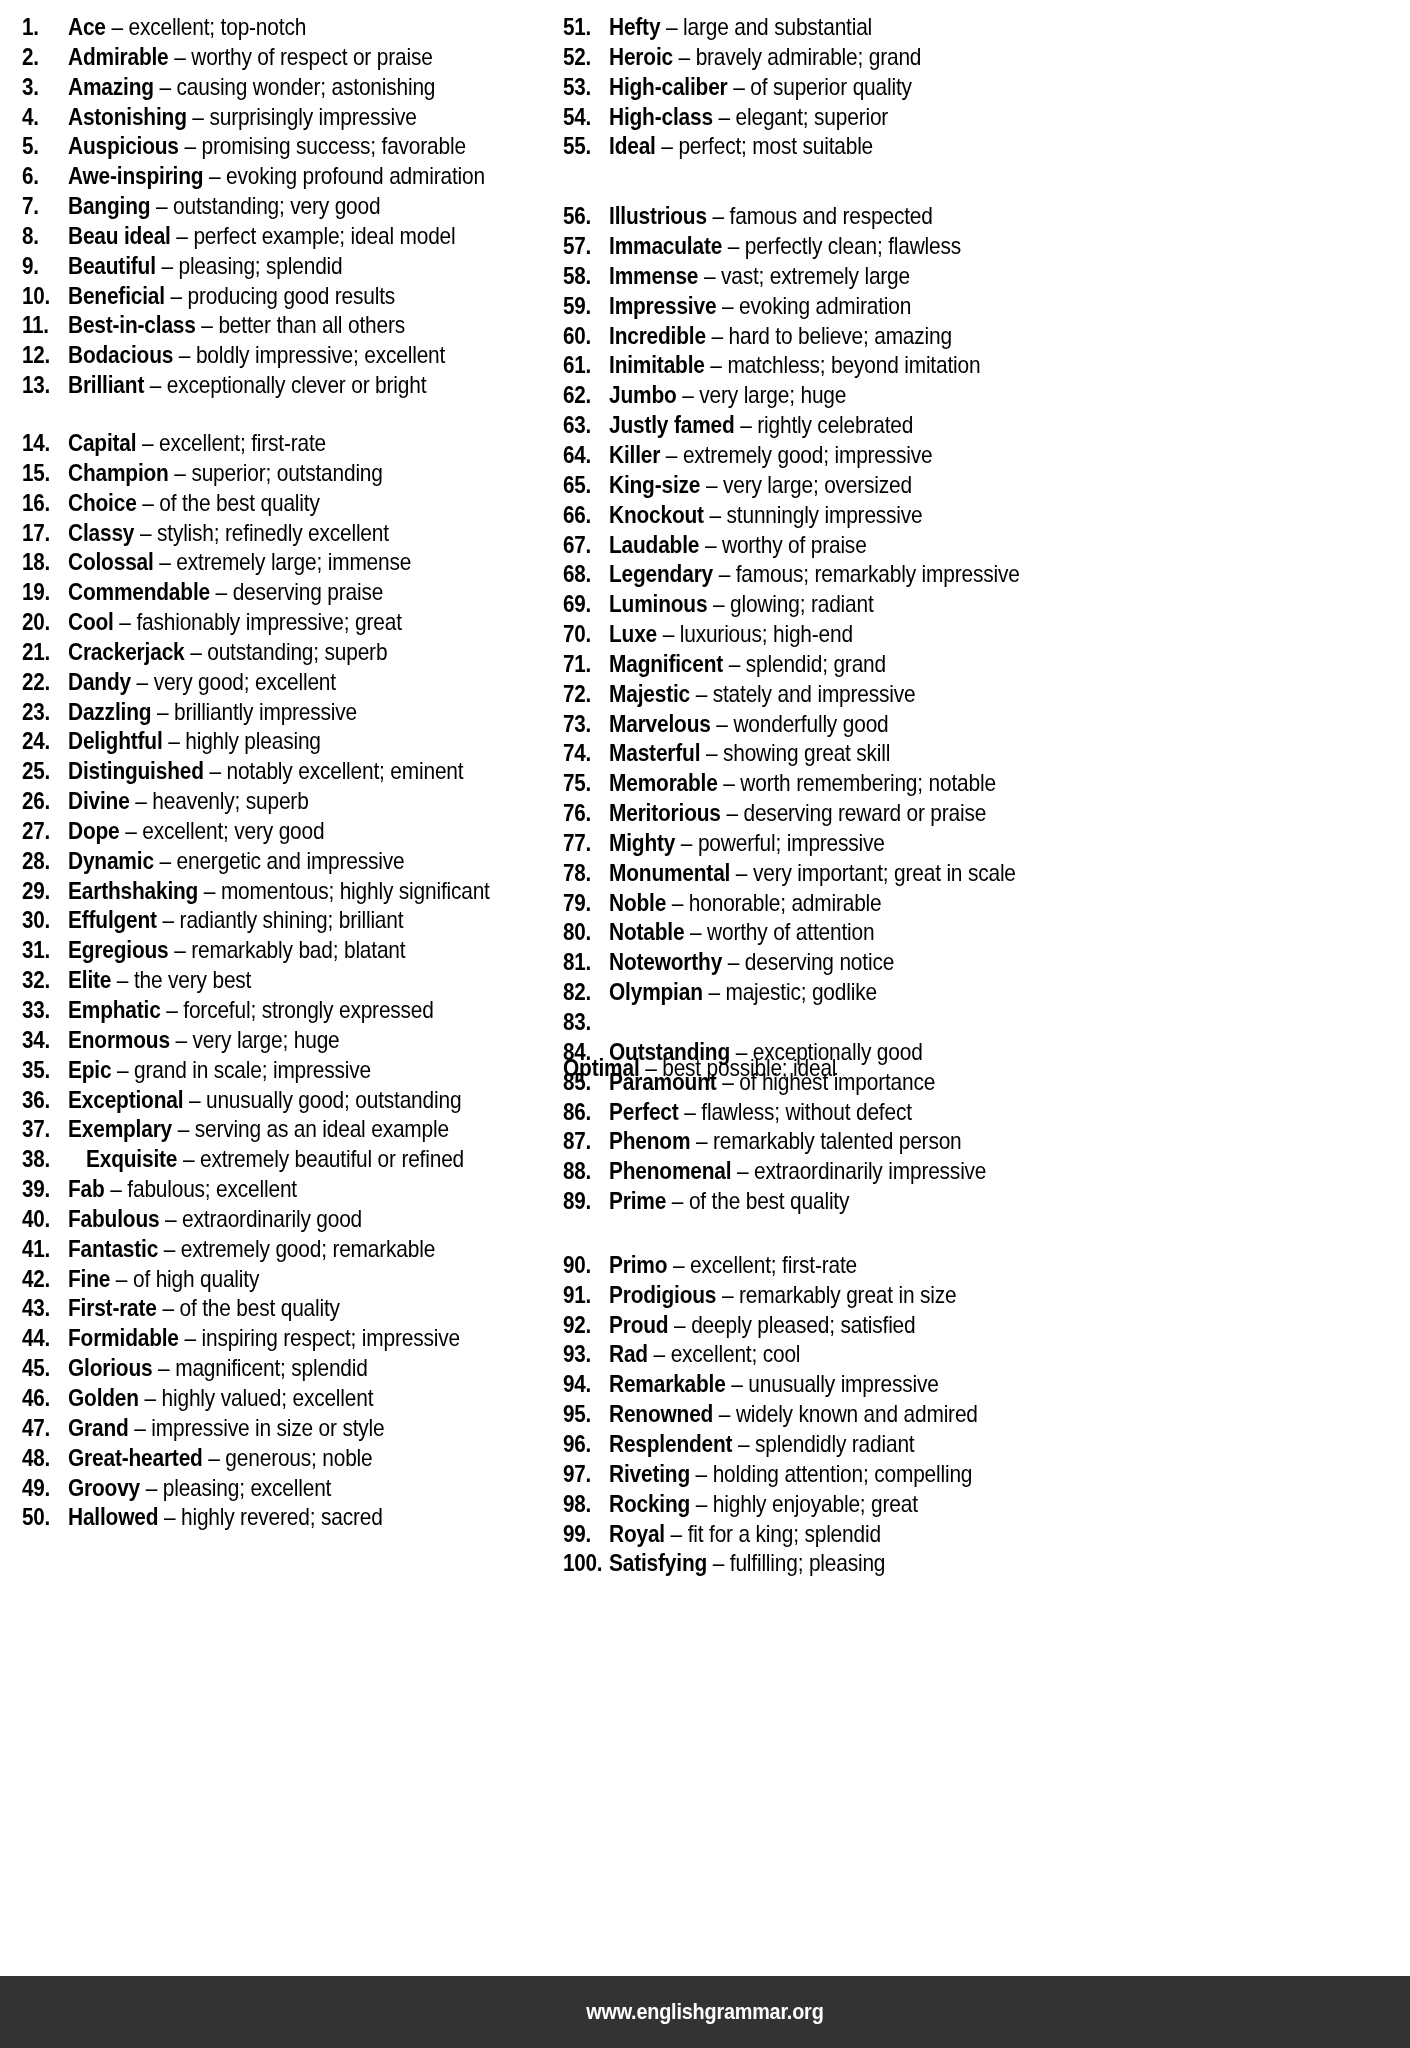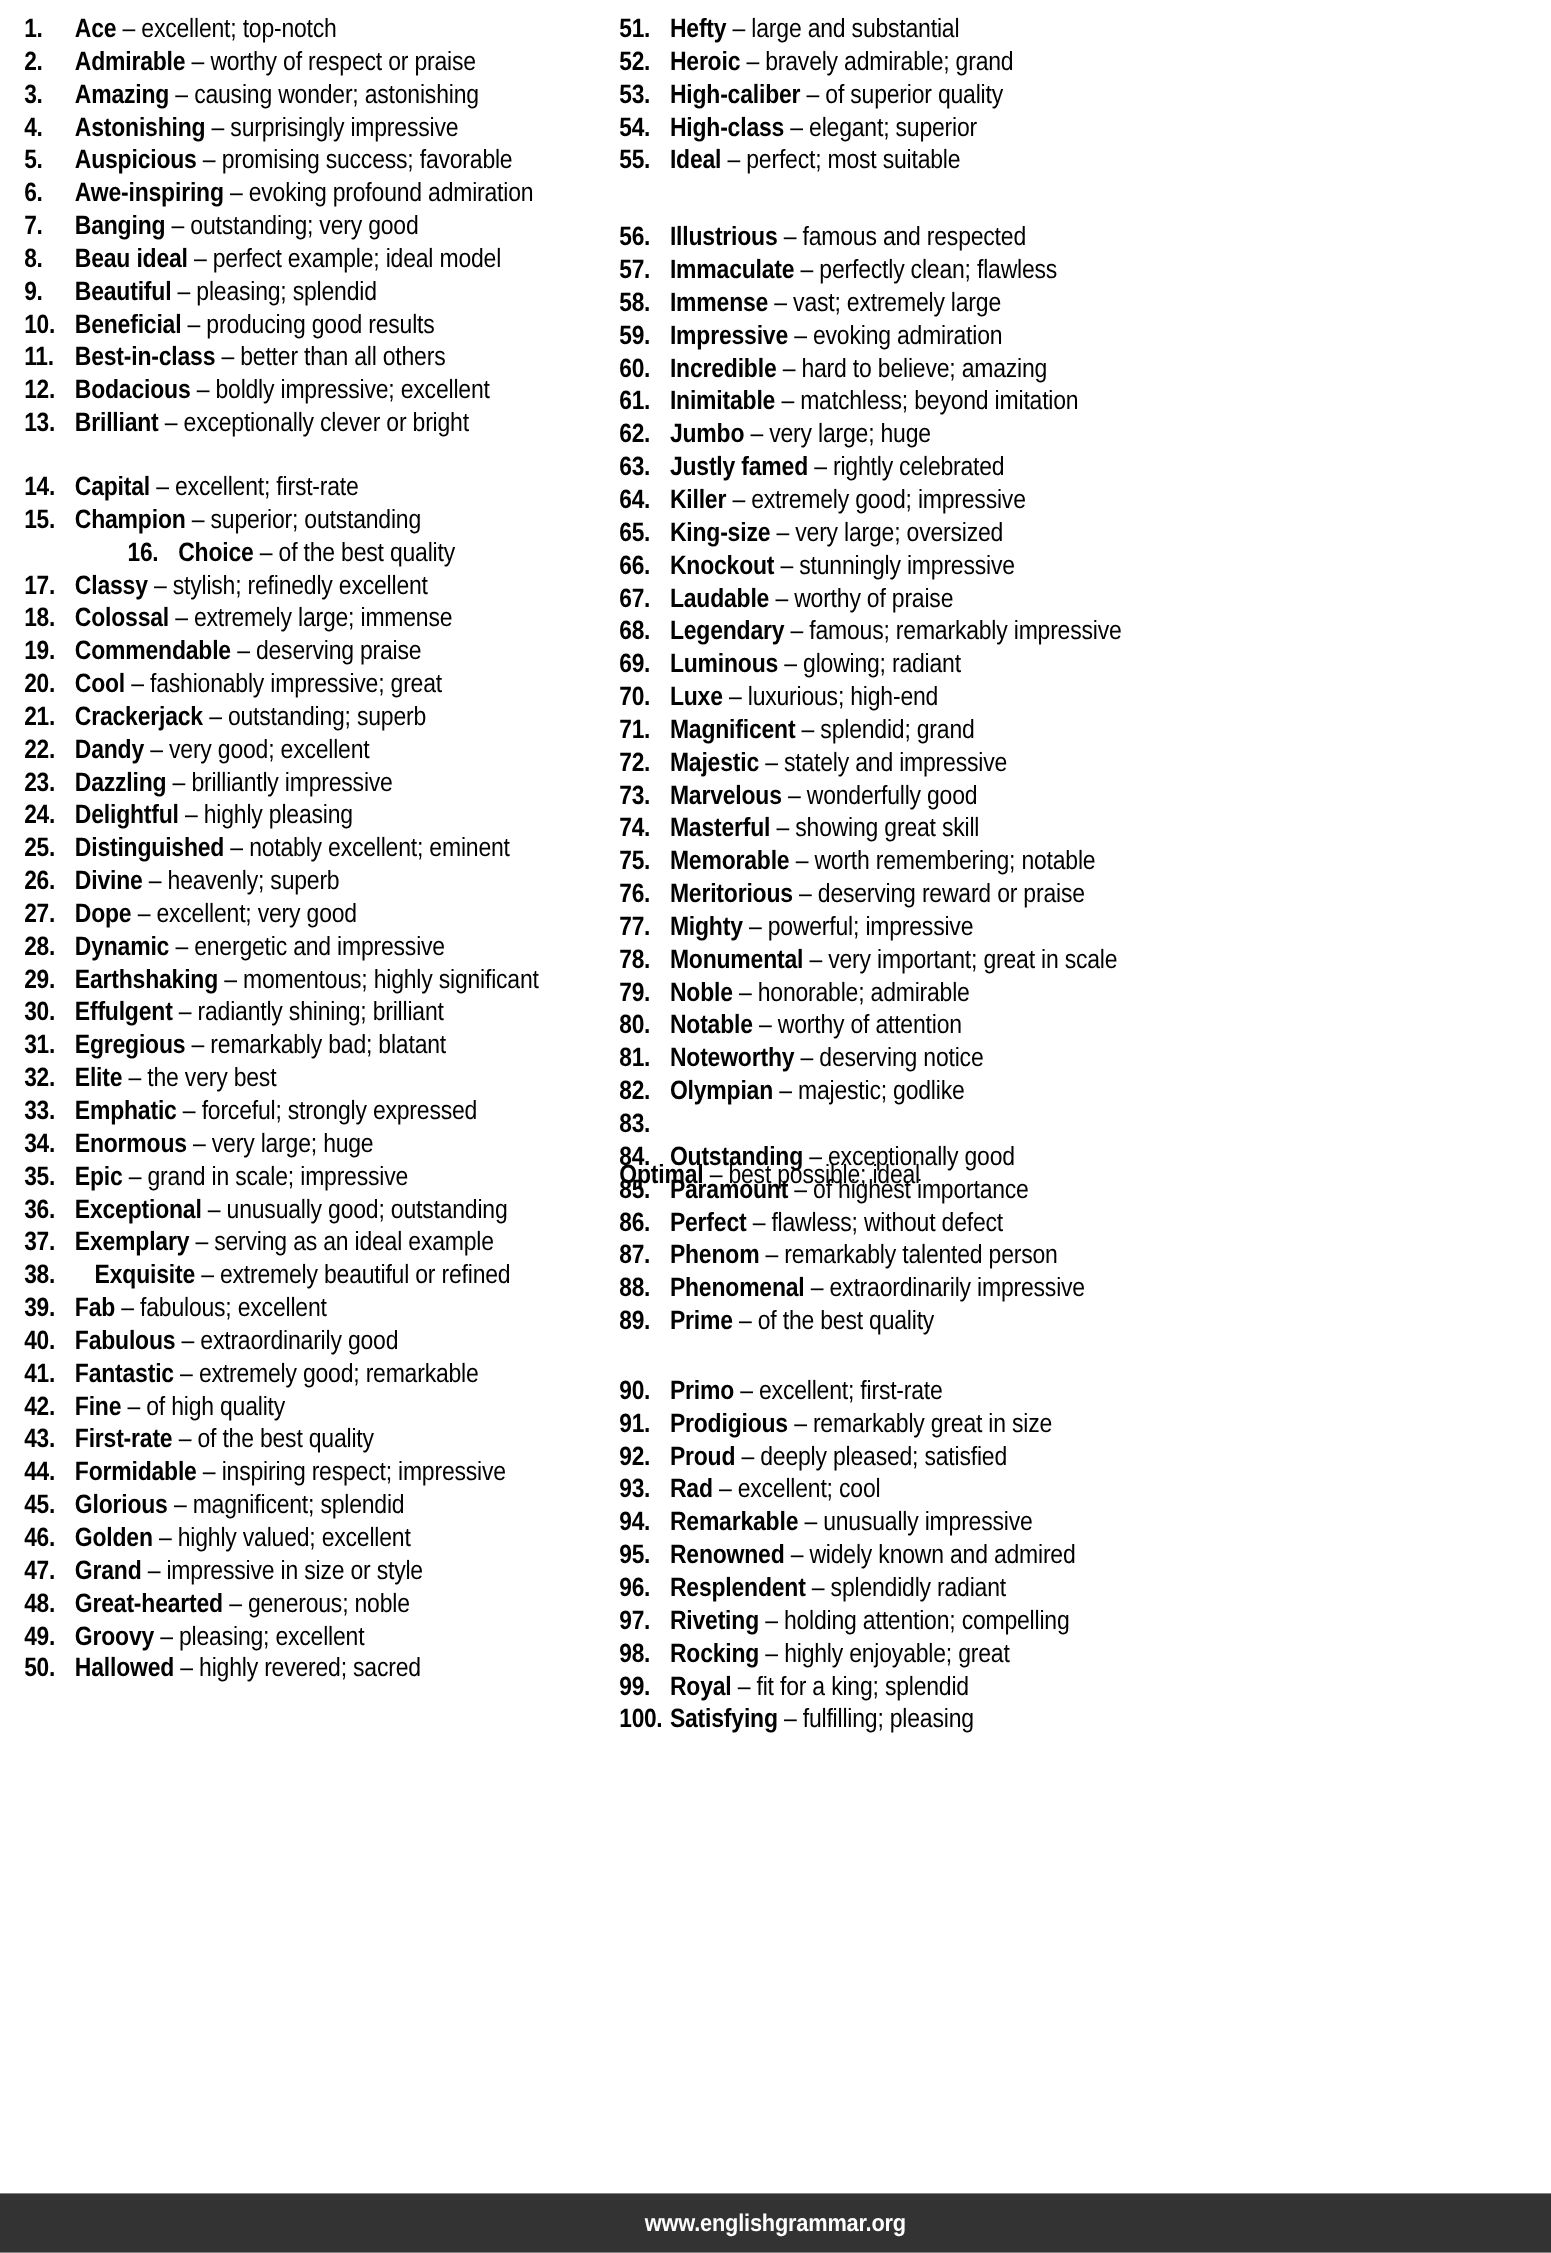--- a/index.html
+++ b/index.html
@@ -88,21 +88,21 @@
   }
   .entry-def {
     font-weight: normal;
   }
 
   .footer-bar {
     position: absolute;
     left: 0;
     bottom: 0;
     width: 1410px;
-    height: 54px;
+    height: 72px;
     background: #333333;
     display: flex;
     align-items: center;
     justify-content: center;
   }
   .footer-text {
     color: #ffffff;
     font-weight: bold;
     font-size: 22px;
     letter-spacing: -0.2px;
@@ -170,21 +170,21 @@
           <span class="entry-body"><span class="entry-word">Brilliant</span><span class="entry-sep"> – </span><span class="entry-def">exceptionally clever or bright</span></span>
         </div>
         <div class="entry" style="color: rgb(0, 0, 0); margin-top: 28px;">
           <span class="entry-num">14.</span>
           <span class="entry-body"><span class="entry-word">Capital</span><span class="entry-sep"> – </span><span class="entry-def">excellent; first-rate</span></span>
         </div>
         <div class="entry" style="color: rgb(0, 0, 0);">
           <span class="entry-num">15.</span>
           <span class="entry-body"><span class="entry-word">Champion</span><span class="entry-sep"> – </span><span class="entry-def">superior; outstanding</span></span>
         </div>
-        <div class="entry" style="color: rgb(0, 0, 0); justify-content: center;">
+        <div class="entry" style="color: rgb(0, 0, 0);">
           <span class="entry-num">16.</span>
           <span class="entry-body"><span class="entry-word">Choice</span><span class="entry-sep"> – </span><span class="entry-def">of the best quality</span></span>
         </div>
         <div class="entry" style="color: rgb(0, 0, 0);">
           <span class="entry-num">17.</span>
           <span class="entry-body"><span class="entry-word">Classy</span><span class="entry-sep"> – </span><span class="entry-def">stylish; refinedly excellent</span></span>
         </div>
         <div class="entry" style="color: rgb(0, 0, 0);">
           <span class="entry-num">18.</span>
           <span class="entry-body"><span class="entry-word">Colossal</span><span class="entry-sep"> – </span><span class="entry-def">extremely large; immense</span></span>

